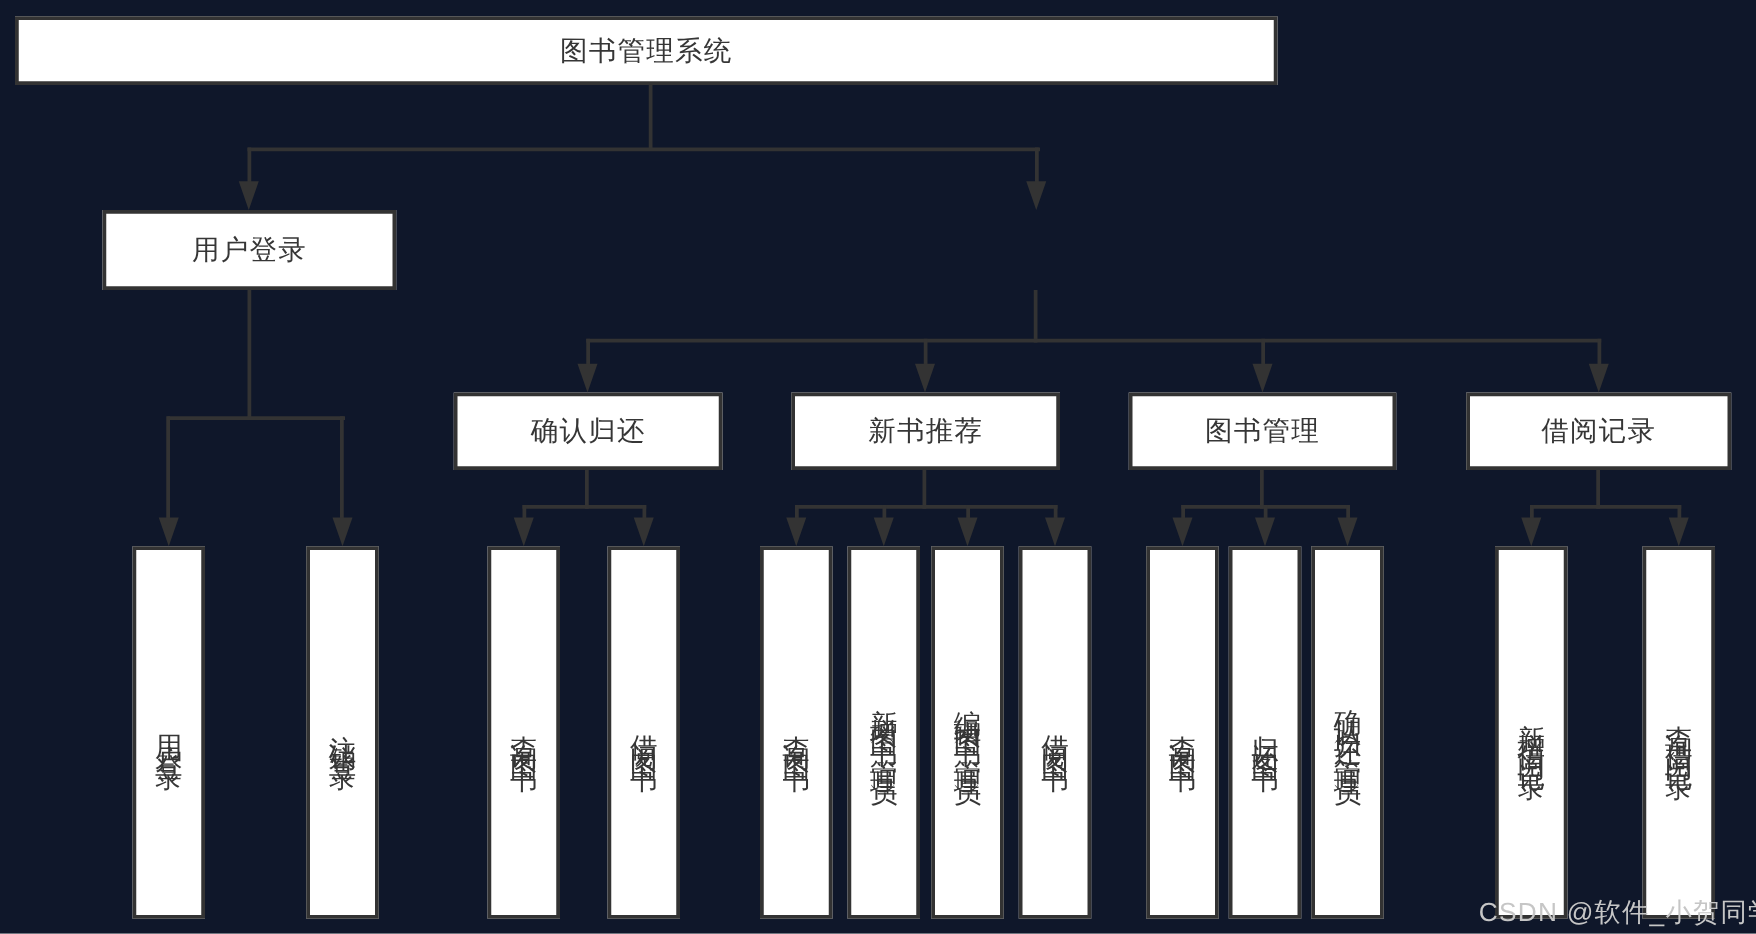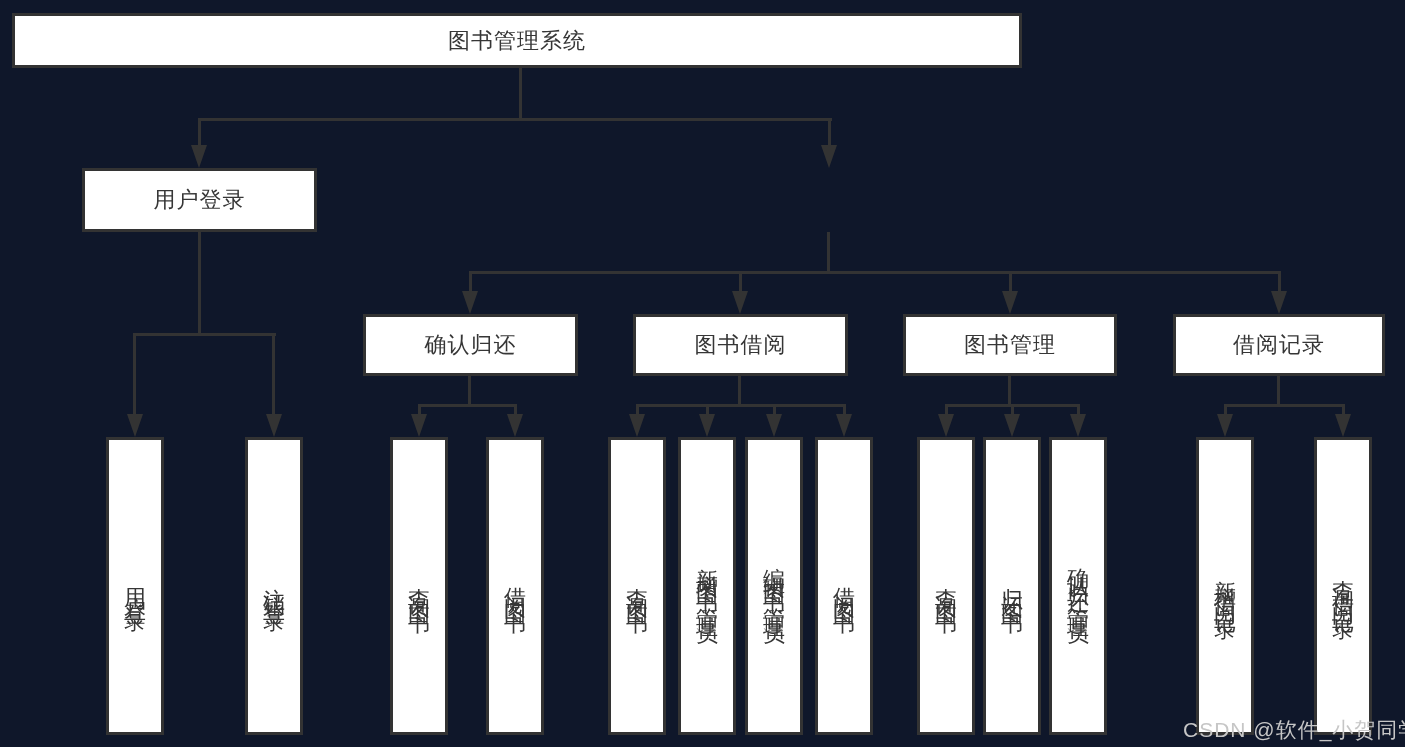--- a/index.html
+++ b/index.html
@@ -52,21 +52,21 @@
   <div class="node" style="left:82px; top:168px; width:235px; height:64px;">
     <span>用户登录</span>
   </div>
 
 
   <div class="node" style="left:363px; top:314px; width:215px; height:62px;">
     <span>确认归还</span>
   </div>
 
   <div class="node" style="left:633px; top:314px; width:215px; height:62px;">
-    <span>图书借阅</span>
+    <span>新书推荐</span>
   </div>
 
   <div class="node" style="left:903px; top:314px; width:214px; height:62px;">
     <span>图书管理</span>
   </div>
 
   <div class="node" style="left:1173px; top:314px; width:212px; height:62px;">
     <span>借阅记录</span>
   </div>
 

